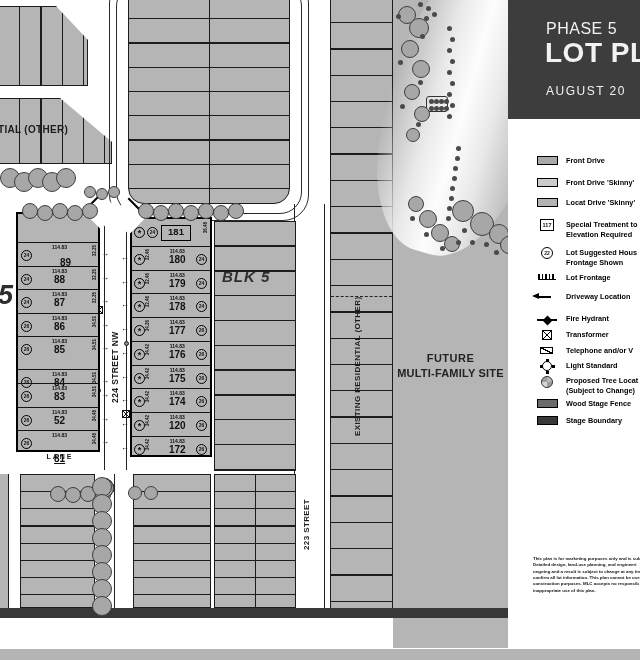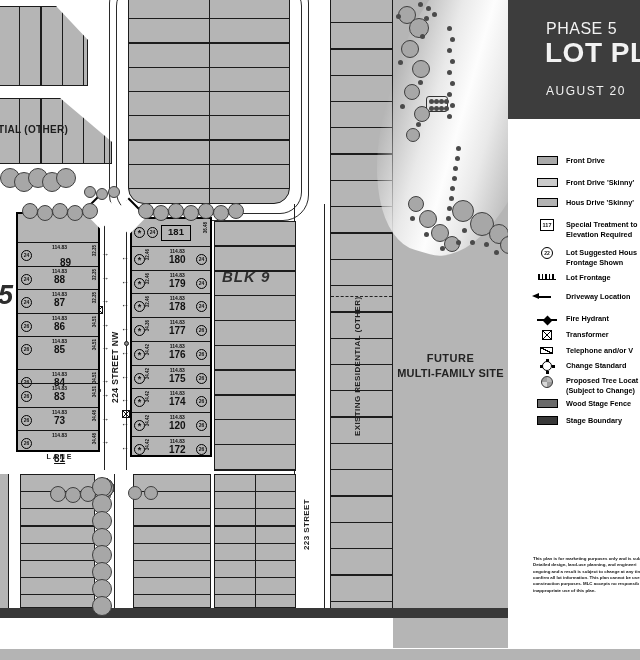--- a/index.html
+++ b/index.html
@@ -130,21 +130,21 @@
       <div class="lotrow sep" style="top: 169px; height: 23.5px;">
         <div class="circ" style="left: 3px; top: 7px;">26</div>
         <div class="dimh" style="left: 52%;">114.83</div>
         <div class="lotnum" style="left: 52%; top: 7px;">83</div>
         <div class="dimv" style="right: 1px; top: 2px;">34.51</div>
         <div class="arrow" style="right: -11px; top: 7px;">→</div>
       </div>
       <div class="lotrow sep" style="top: 192.5px; height: 23.5px;">
         <div class="circ" style="left: 3px; top: 7px;">26</div>
         <div class="dimh" style="left: 52%;">114.83</div>
-        <div class="lotnum" style="left: 52%; top: 7px;">73</div>
+        <div class="lotnum" style="left: 52%; top: 7px;">52</div>
         <div class="dimv" style="right: 1px; top: 2px;">34.48</div>
         <div class="arrow" style="right: -11px; top: 7px;">→</div>
       </div>
       <div class="lotrow sep" style="top: 216px; height: 23.5px;">
         <div class="circ" style="left: 3px; top: 7px;">26</div>
         <div class="dimh" style="left: 52%;">114.83</div>
         <div class="lotnum" style="left: 52%; top: 22px; text-decoration: underline;">81</div>
         <div class="dimv" style="right: 1px; top: 2px;">34.48</div>
         <div class="arrow" style="right: -11px; top: 7px;">→</div>
       </div>
@@ -235,21 +235,21 @@
 
   <div class="maplabel" style="left:38px;top:453px;width:44px;text-align:center;font-size:7px;letter-spacing:2px;">LANE</div>
 
   <div class="abs" style="left:0;top:474px;width:9px;height:134px;background:#b5b5b5;border-right:1.5px solid #1c1c1c;"></div>
   <div class="blk" style="left:20px;top:474px;width:75px;height:134px;background-image:repeating-linear-gradient(180deg,rgba(0,0,0,0) 0 16px,#1c1c1c 16px 17.2px);"></div>
   <div class="blk" style="left:133px;top:474px;width:78px;height:134px;background-image:repeating-linear-gradient(180deg,rgba(0,0,0,0) 0 16px,#1c1c1c 16px 17.2px);"></div>
   <div class="blk" style="left:214px;top:221px;width:82px;height:250px;background-image:repeating-linear-gradient(180deg,rgba(0,0,0,0) 0 23.5px,#1c1c1c 23.5px 24.8px);"></div>
   <div class="blk" style="left:214px;top:474px;width:82px;height:134px;background-image:repeating-linear-gradient(180deg,rgba(0,0,0,0) 0 16px,#1c1c1c 16px 17.2px);">
     <div class="abs" style="left:50%;top:0;width:1.3px;height:100%;background:#1c1c1c;"></div>
   </div>
-  <div class="maplabel" style="left:222px;top:268px;font-size:15px;font-style:italic;color:#2e2e2e;letter-spacing:1px;">BLK 9</div>
+  <div class="maplabel" style="left:222px;top:268px;font-size:15px;font-style:italic;color:#2e2e2e;letter-spacing:1px;">BLK 5</div>
 
   <div class="abs" style="left:0;top:608px;width:508px;height:10px;background:#383838;"></div>
 
   <div id="treeLayer">
       <div class="tree" style="left: 0px; top: 168px; width: 20px; height: 20px;"></div>
       <div class="tree" style="left: 14px; top: 172px; width: 20px; height: 20px;"></div>
       <div class="tree" style="left: 28px; top: 168px; width: 20px; height: 20px;"></div>
       <div class="tree" style="left: 42px; top: 172px; width: 20px; height: 20px;"></div>
       <div class="tree" style="left: 56px; top: 168px; width: 20px; height: 20px;"></div>
       <div class="tree" style="left: 84px; top: 186px; width: 12px; height: 12px;"></div>
@@ -355,21 +355,21 @@
   <div class="abs nw" style="left:37px;top:37px;font-size:28px;font-weight:bold;letter-spacing:.5px;">LOT PL</div>
   <div class="abs nw" style="left:38px;top:84px;font-size:12px;letter-spacing:1.5px;">AUGUST 20</div>
 </div>
 
 <div id="legendLayer">
     <div class="swatch" style="top: 156px; background: rgb(169, 169, 169);"></div>
     <div class="leg-label" style="top: 156px;">Front Drive</div>
     <div class="swatch" style="top: 178px; background: rgb(203, 203, 203);"></div>
     <div class="leg-label" style="top: 178px;">Front Drive 'Skinny'</div>
     <div class="swatch" style="top: 198px; background: rgb(179, 179, 179);"></div>
-    <div class="leg-label" style="top: 198px;">Hous Drive 'Skinny'</div>
+    <div class="leg-label" style="top: 198px;">Locat Drive 'Skinny'</div>
     <div class="abs" style="left: 540px; top: 219px; width: 14px; height: 12px; border: 1.5px solid rgb(0, 0, 0); font-size: 5.5px; font-weight: bold; text-align: center; line-height: 10px;">117</div>
     <div class="leg-label" style="top: 220px;">Special Treatment to</div>
     <div class="leg-label" style="top: 230px;">Elevation Required</div>
     <div class="abs" style="left: 541px; top: 247px; width: 12px; height: 12px; border: 1.2px solid rgb(0, 0, 0); border-radius: 50%; font-size: 5px; font-weight: bold; text-align: center; line-height: 11px;">22</div>
     <div class="leg-label" style="top: 248px;">Lot Suggested Hous</div>
     <div class="leg-label" style="top: 258px;">Frontage Shown</div>
     <div class="abs" style="left: 538px; top: 274px; width: 18px; height: 6px; border-bottom: 1.6px solid rgb(0, 0, 0); background: repeating-linear-gradient(90deg, rgb(0, 0, 0) 0px, rgb(0, 0, 0) 1.6px, rgba(0, 0, 0, 0) 1.6px, rgba(0, 0, 0, 0) 3.6px);"></div>
     <div class="leg-label" style="top: 273px;">Lot Frontage</div>
     <div class="abs" style="left: 538px; top: 296px; width: 13px; height: 2.2px; background: rgb(0, 0, 0);">
       <div class="abs" style="left: -6px; top: -2.6px; width: 0px; height: 0px; border-right: 7px solid rgb(0, 0, 0); border-top: 3.8px solid rgba(0, 0, 0, 0); border-bottom: 3.8px solid rgba(0, 0, 0, 0);"></div>
@@ -383,21 +383,21 @@
     <div class="abs" style="left: 542px; top: 330px; width: 10px; height: 10px; border: 1.4px solid rgb(0, 0, 0); background: linear-gradient(to right top, rgba(0, 0, 0, 0) 44%, rgb(0, 0, 0) 44%, rgb(0, 0, 0) 56%, rgba(0, 0, 0, 0) 56%), linear-gradient(to right bottom, rgba(0, 0, 0, 0) 44%, rgb(0, 0, 0) 44%, rgb(0, 0, 0) 56%, rgba(0, 0, 0, 0) 56%);"></div>
     <div class="leg-label" style="top: 330px;">Transformer</div>
     <div class="abs" style="left: 540px; top: 347px; width: 13px; height: 7px; border: 1.4px solid rgb(0, 0, 0); background: linear-gradient(to right top, rgba(0, 0, 0, 0) 42%, rgb(0, 0, 0) 42%, rgb(0, 0, 0) 58%, rgba(0, 0, 0, 0) 58%);"></div>
     <div class="leg-label" style="top: 346px;">Telephone and/or V</div>
     <div class="abs" style="left: 542px; top: 361px; width: 10px; height: 10px; border: 1.6px solid rgb(0, 0, 0); border-radius: 50%;">
       <div class="abs" style="left: 3.2px; top: -3px; width: 3px; height: 3px; background: rgb(0, 0, 0);"></div>
       <div class="abs" style="left: 3.2px; top: 9px; width: 3px; height: 3px; background: rgb(0, 0, 0);"></div>
       <div class="abs" style="left: -3px; top: 3.2px; width: 3px; height: 3px; background: rgb(0, 0, 0);"></div>
       <div class="abs" style="left: 9px; top: 3.2px; width: 3px; height: 3px; background: rgb(0, 0, 0);"></div>
     </div>
-    <div class="leg-label" style="top: 361px;">Change Standard</div>
+    <div class="leg-label" style="top: 361px;">Light Standard</div>
     <div class="abs" style="left: 541px; top: 376px; width: 12px; height: 12px; border-radius: 50%; border: 1.2px solid rgb(51, 51, 51); background: conic-gradient(rgba(0, 0, 0, 0.28) 0deg, rgba(0, 0, 0, 0.28) 90deg, rgb(158, 158, 158) 90deg, rgb(158, 158, 158) 180deg, rgba(0, 0, 0, 0.15) 180deg, rgba(0, 0, 0, 0.15) 270deg, rgb(158, 158, 158) 270deg);"></div>
     <div class="leg-label" style="top: 376px;">Proposed Tree Locat</div>
     <div class="leg-label" style="top: 386px;">(Subject to Change)</div>
     <div class="swatch" style="top: 399px; background: rgb(107, 107, 107);"></div>
     <div class="leg-label" style="top: 399px;">Wood Stage Fence</div>
     <div class="swatch" style="top: 416px; background: rgb(56, 56, 56);"></div>
     <div class="leg-label" style="top: 416px;">Stage Boundary</div>
   </div>
 
 <div id="disclaimer">

